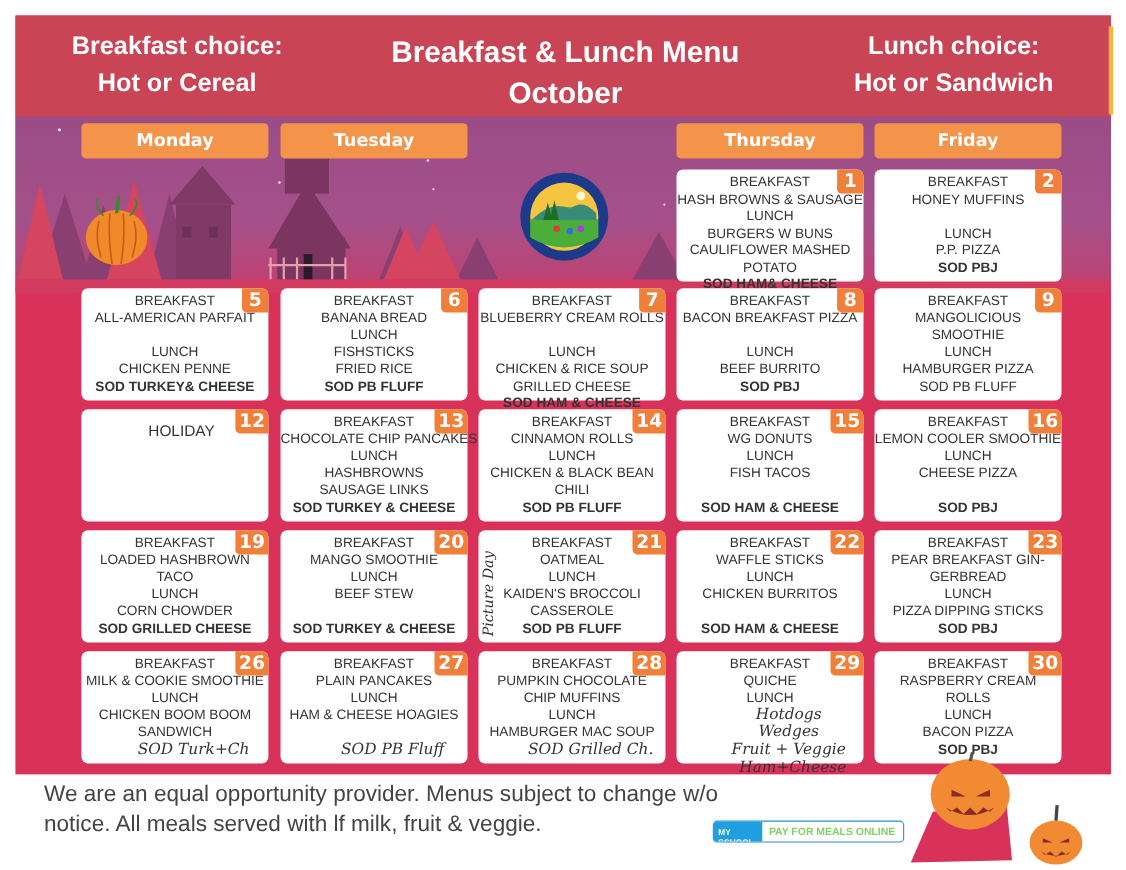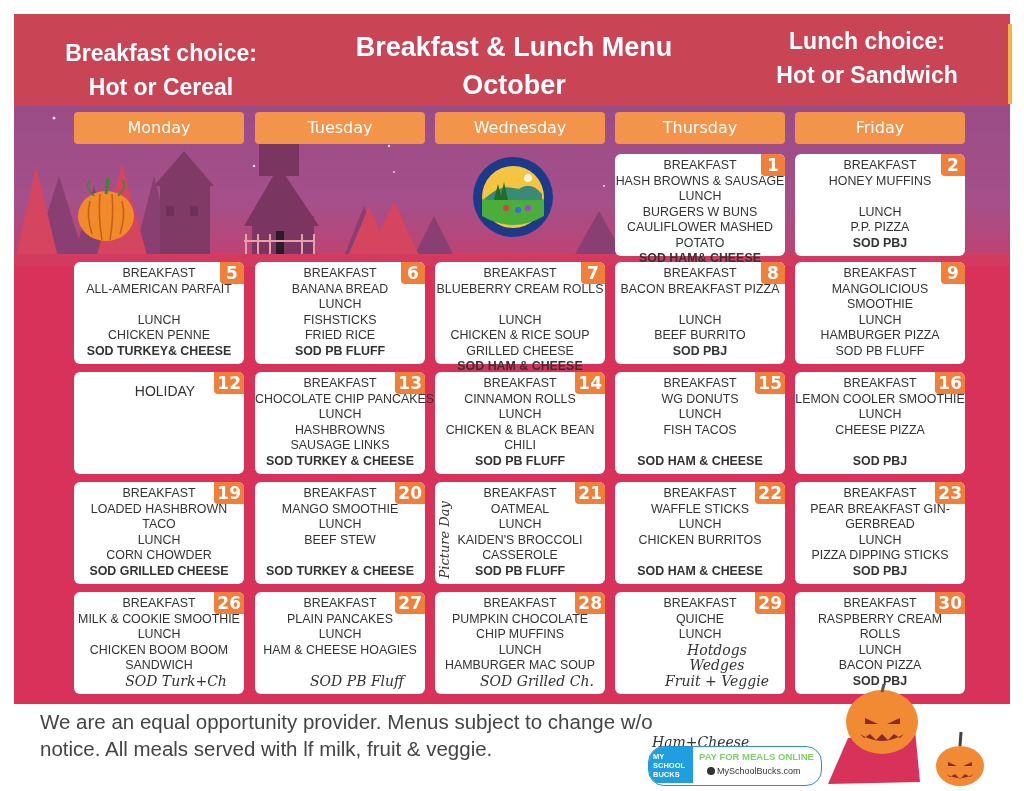--- a/index.html
+++ b/index.html
@@ -16,38 +16,38 @@
   }
   .header-bar {
     position: absolute; left: 0; top: 0; width: 996px; height: 92px;
     background: #c94556;
     color: #ffffff; font-weight: bold;
   }
   .hdr-left, .hdr-right {
     position: absolute; top: 10px; width: 270px; text-align: center;
     font-size: 23px; line-height: 34px;
   }
-  .hdr-left { left: 12px; margin-top: 12px; }
+  .hdr-left { left: 12px; }
   .hdr-right { left: 718px; }
   .hdr-center {
     position: absolute; left: 290px; top: 14px; width: 420px; text-align: center;
     font-size: 27px; line-height: 38px;
   }
 
   .scene {
     position: absolute; left: 0; top: 92px; width: 996px; height: 160px;
     background: linear-gradient(180deg, #9a4c86 0%, #a5508a 60%, #c2406d 100%);
   }
   .scene svg { position: absolute; left: 0; top: 0; }
 
   .day-headers { position: absolute; left: 60px; top: 98px; width: 896px; height: 32px; }
   .day-header {
     position: absolute; top: 0; width: 170px; height: 32px;
     background: #f4944a; border-radius: 4px;
-    color: #ffffff; font-size: 16px; font-weight: normal; text-align: center; line-height: 32px;
+    color: #ffffff; font-size: 16px; font-weight: bold; text-align: center; line-height: 32px;
     font-family: "DejaVu Sans", sans-serif;
   }
 
   .grid { position: absolute; left: 0; top: 0; width: 996px; height: 690px; }
   .cell {
     position: absolute; width: 170px; height: 102px;
     background: #ffffff; border-radius: 6px;
     text-align: center; color: #333333;
     font-size: 12.4px; line-height: 15.5px;
     padding-top: 4px; padding-right: 0;
@@ -70,27 +70,27 @@
     transform: rotate(-90deg) translateY(100%); font-family: "DejaVu Serif", serif;
     font-style: italic; font-size: 13px; color: #333; white-space: nowrap;
   }
   .cell.holiday .line { font-size: 14px; padding-top: 8px; margin-left: 12px; }
 
   .footer-note {
     position: absolute; left: 40px; top: 708px; width: 760px;
     font-size: 20.5px; line-height: 27px; color: #444444;
   }
   .handwritten-extra {
-    position: absolute; left: 652px; top: 690px; font-family: "DejaVu Serif", serif; font-style: italic;
-    font-size: 14px; color: #333; white-space: nowrap; margin-top: 44px;
+    position: absolute; left: 672px; top: 690px; font-family: "DejaVu Serif", serif; font-style: italic;
+    font-size: 14px; color: #333; white-space: nowrap;
   }
 
   .msb-badge {
-    position: absolute; left: 648px; top: 746px; width: 174px; height: 40px;
-    border: 1.5px solid #2c8fd6; border-radius: 16px; background: #ffffff; overflow: hidden;
+    position: absolute; left: 648px; top: 746px; width: 174px; height: 20px;
+    border: 1.5px solid #2c8fd6; border-radius: 4px; background: #ffffff; overflow: hidden;
   }
   .msb-logo {
     position: absolute; left: 0; top: 0; width: 44px; height: 36px; background: #1f9ee0;
     color: #ffffff; font-weight: bold; font-size: 7.5px; line-height: 9px; padding: 5px 0 0 4px;
   }
   .msb-logo span { display: block; }
   .msb-text1 {
     position: absolute; left: 50px; top: 4px; font-size: 9.5px; font-weight: bold; color: #7fd168; white-space: nowrap;
   }
   .msb-text2 {
@@ -181,21 +181,20 @@
     </div>
     <div class="hdr-right">
       <div>Lunch choice:</div>
       <div>Hot or Sandwich</div>
     </div>
   </div>
 
   <div class="day-headers">
     <div class="day-header" style="left:0px">Monday</div>
     <div class="day-header" style="left:181px">Tuesday</div>
-    <div class="day-header" style="left:361px">Wednesday</div>
     <div class="day-header" style="left:541px">Thursday</div>
     <div class="day-header" style="left:721px">Friday</div>
   </div>
 
   <svg style="position:absolute; left:458px; top:142px;" width="82" height="82" viewBox="0 0 82 82">
     <circle cx="41" cy="41" r="40" fill="#1d3a8a"></circle>
     <circle cx="41" cy="41" r="31" fill="#f5c542"></circle>
     <path d="M10 44 Q41 20 72 44 L72 60 Q41 78 10 60 Z" fill="#4cae3a"></path>
     <path d="M14 42 Q30 26 46 34 Q58 24 70 38 L70 44 L14 44 Z" fill="#3a8a7a"></path>
     <polygon points="22,44 26,28 30,44" fill="#1e6e2a"></polygon>

